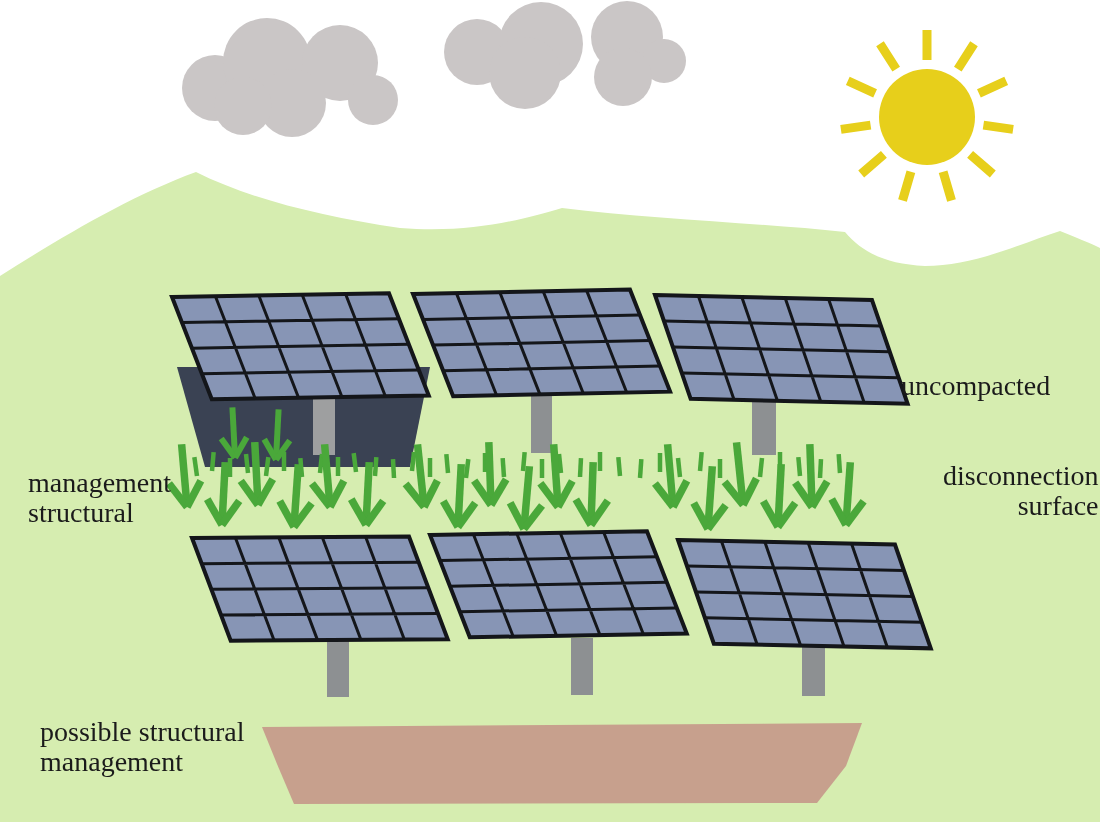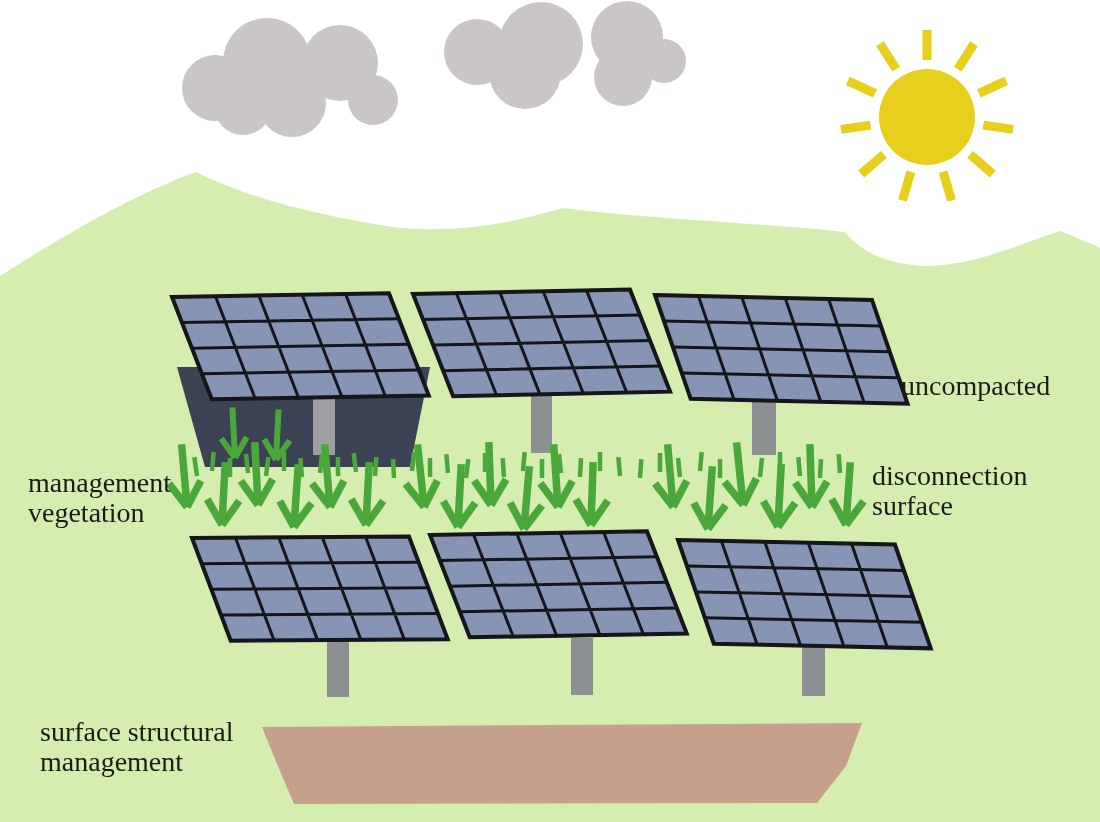--- a/index.html
+++ b/index.html
@@ -176,30 +176,30 @@
       <use href="#ground-arrow-def" transform="translate(708 528) rotate(4)"></use>
       <use href="#ground-arrow-def" transform="translate(743 504) rotate(-6)"></use>
       <use href="#ground-arrow-def" transform="translate(778 526) rotate(3)"></use>
       <use href="#ground-arrow-def" transform="translate(812 506) rotate(-2)"></use>
       <use href="#ground-arrow-def" transform="translate(846 524) rotate(4)"></use>
     </g>
   </svg>
 
   <div class="diagram-label" style="left:28px; top:468px;">
     <span>management</span>
-    <span>vegetation</span>
+    <span>structural</span>
   </div>
 
   <div class="diagram-label" style="left:901px; top:371px;">
     <span>uncompacted</span>
   </div>
 
-  <div class="diagram-label" style="left:872px; top:461px;">
+  <div class="diagram-label" style="left:943px; top:461px;text-align:right;">
     <span>disconnection</span>
     <span>surface</span>
   </div>
 
   <div class="diagram-label" style="left:40px; top:717px;">
-    <span>surface structural</span>
+    <span>possible structural</span>
     <span>management</span>
   </div>
 
 </div>
 
 </body></html>

